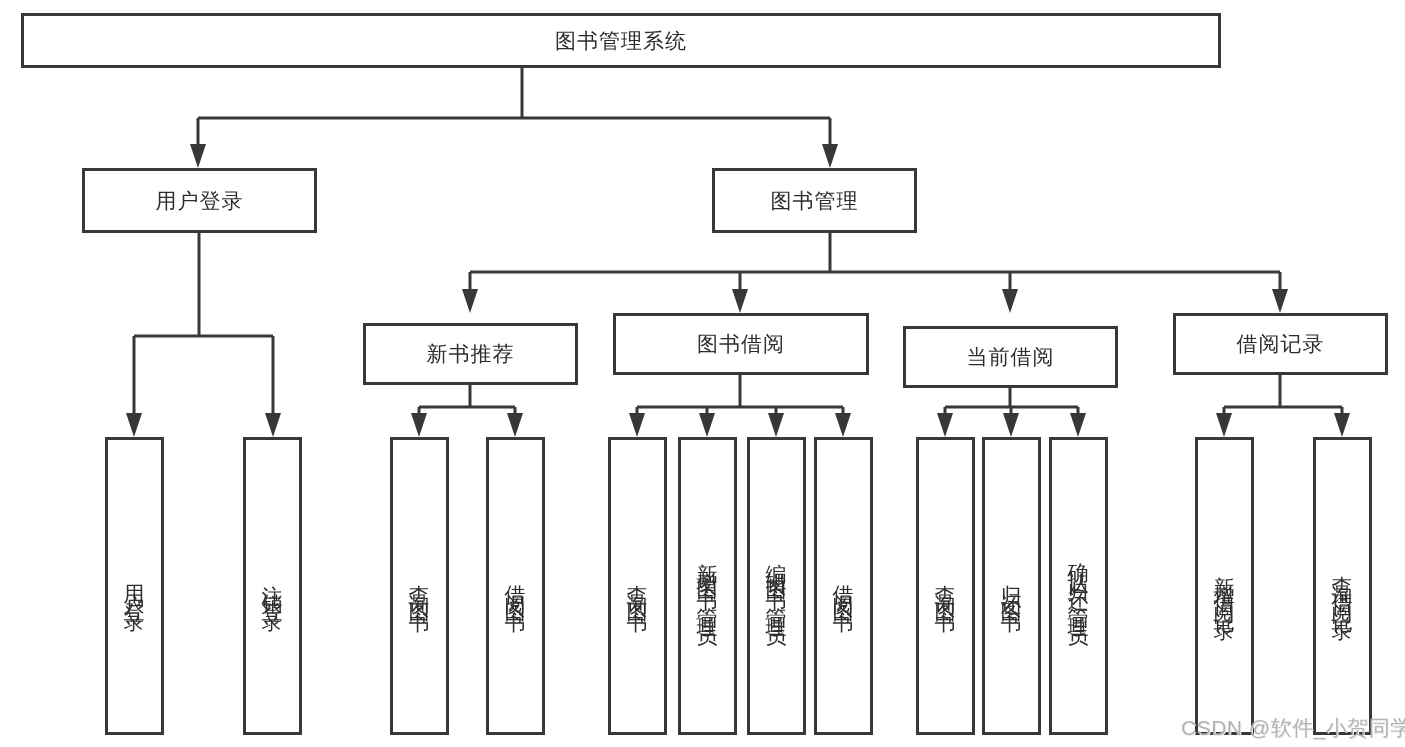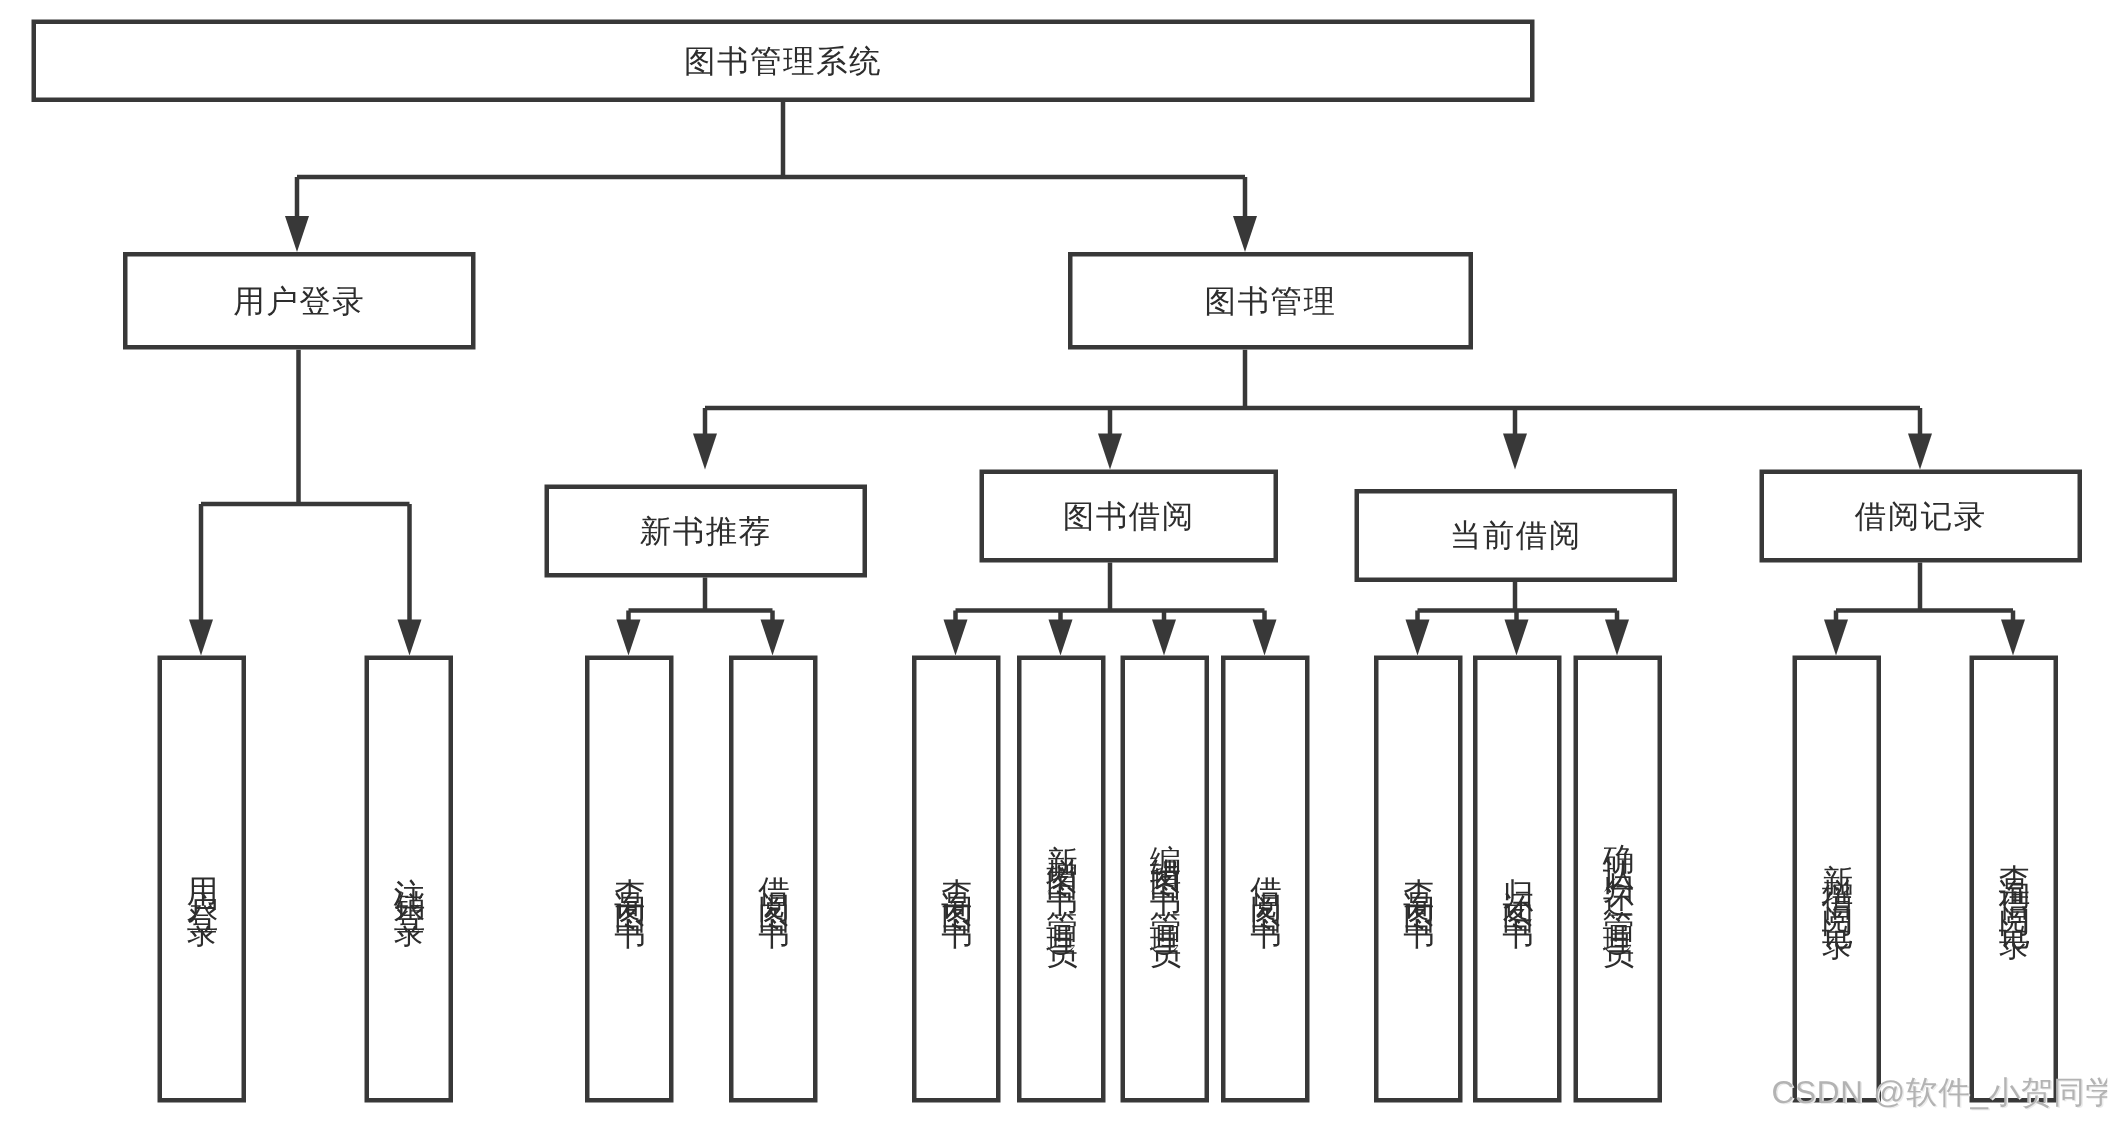--- a/index.html
+++ b/index.html
@@ -90,35 +90,35 @@
       <polygon points="768,413 784,413 776,437"></polygon>
       <polygon points="835,413 851,413 843,437"></polygon>
       <polygon points="937,413 953,413 945,437"></polygon>
       <polygon points="1003,413 1019,413 1011,437"></polygon>
       <polygon points="1070,413 1086,413 1078,437"></polygon>
       <polygon points="1216,413 1232,413 1224,437"></polygon>
       <polygon points="1334,413 1350,413 1342,437"></polygon>
     </g>
   </svg>
 
-  <div class="box h" style="left:21px;top:13px;width:1002px;height:55px">
+  <div class="box h" style="left:21px;top:13px;width:1200px;height:55px">
     <span>图书管理系统</span>
   </div>
 
   <div class="box h" style="left:82px;top:168px;width:235px;height:65px">
     <span>用户登录</span>
   </div>
-  <div class="box h" style="left:712px;top:168px;width:270px;height:65px">
+  <div class="box h" style="left:712px;top:168px;width:205px;height:65px">
     <span>图书管理</span>
   </div>
 
   <div class="box h" style="left:363px;top:323px;width:215px;height:62px">
     <span>新书推荐</span>
   </div>
-  <div class="box h" style="left:653px;top:313px;width:199px;height:62px">
+  <div class="box h" style="left:613px;top:313px;width:256px;height:62px">
     <span>图书借阅</span>
   </div>
   <div class="box h" style="left:903px;top:326px;width:215px;height:62px">
     <span>当前借阅</span>
   </div>
   <div class="box h" style="left:1173px;top:313px;width:215px;height:62px">
     <span>借阅记录</span>
   </div>
 
   <div class="box v" style="left:105px;top:437px;width:59px;height:298px">

